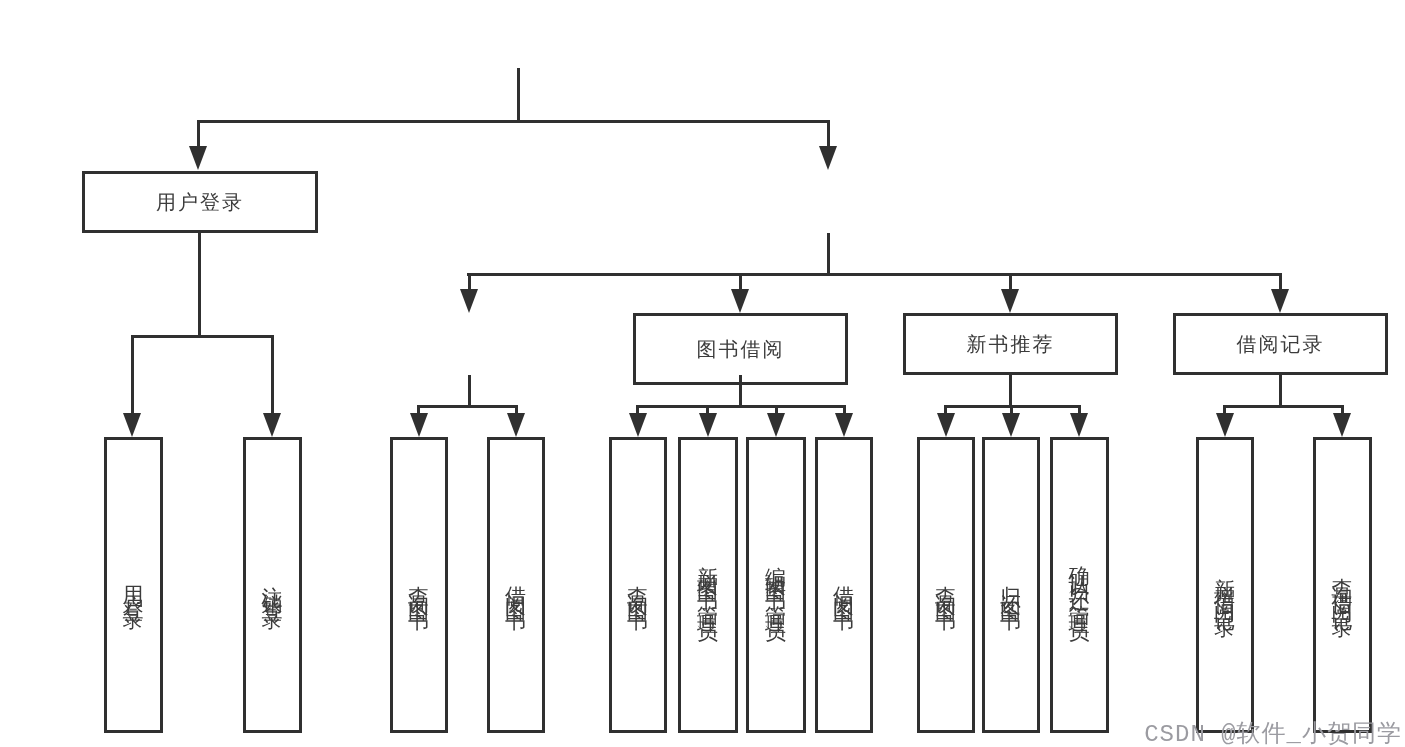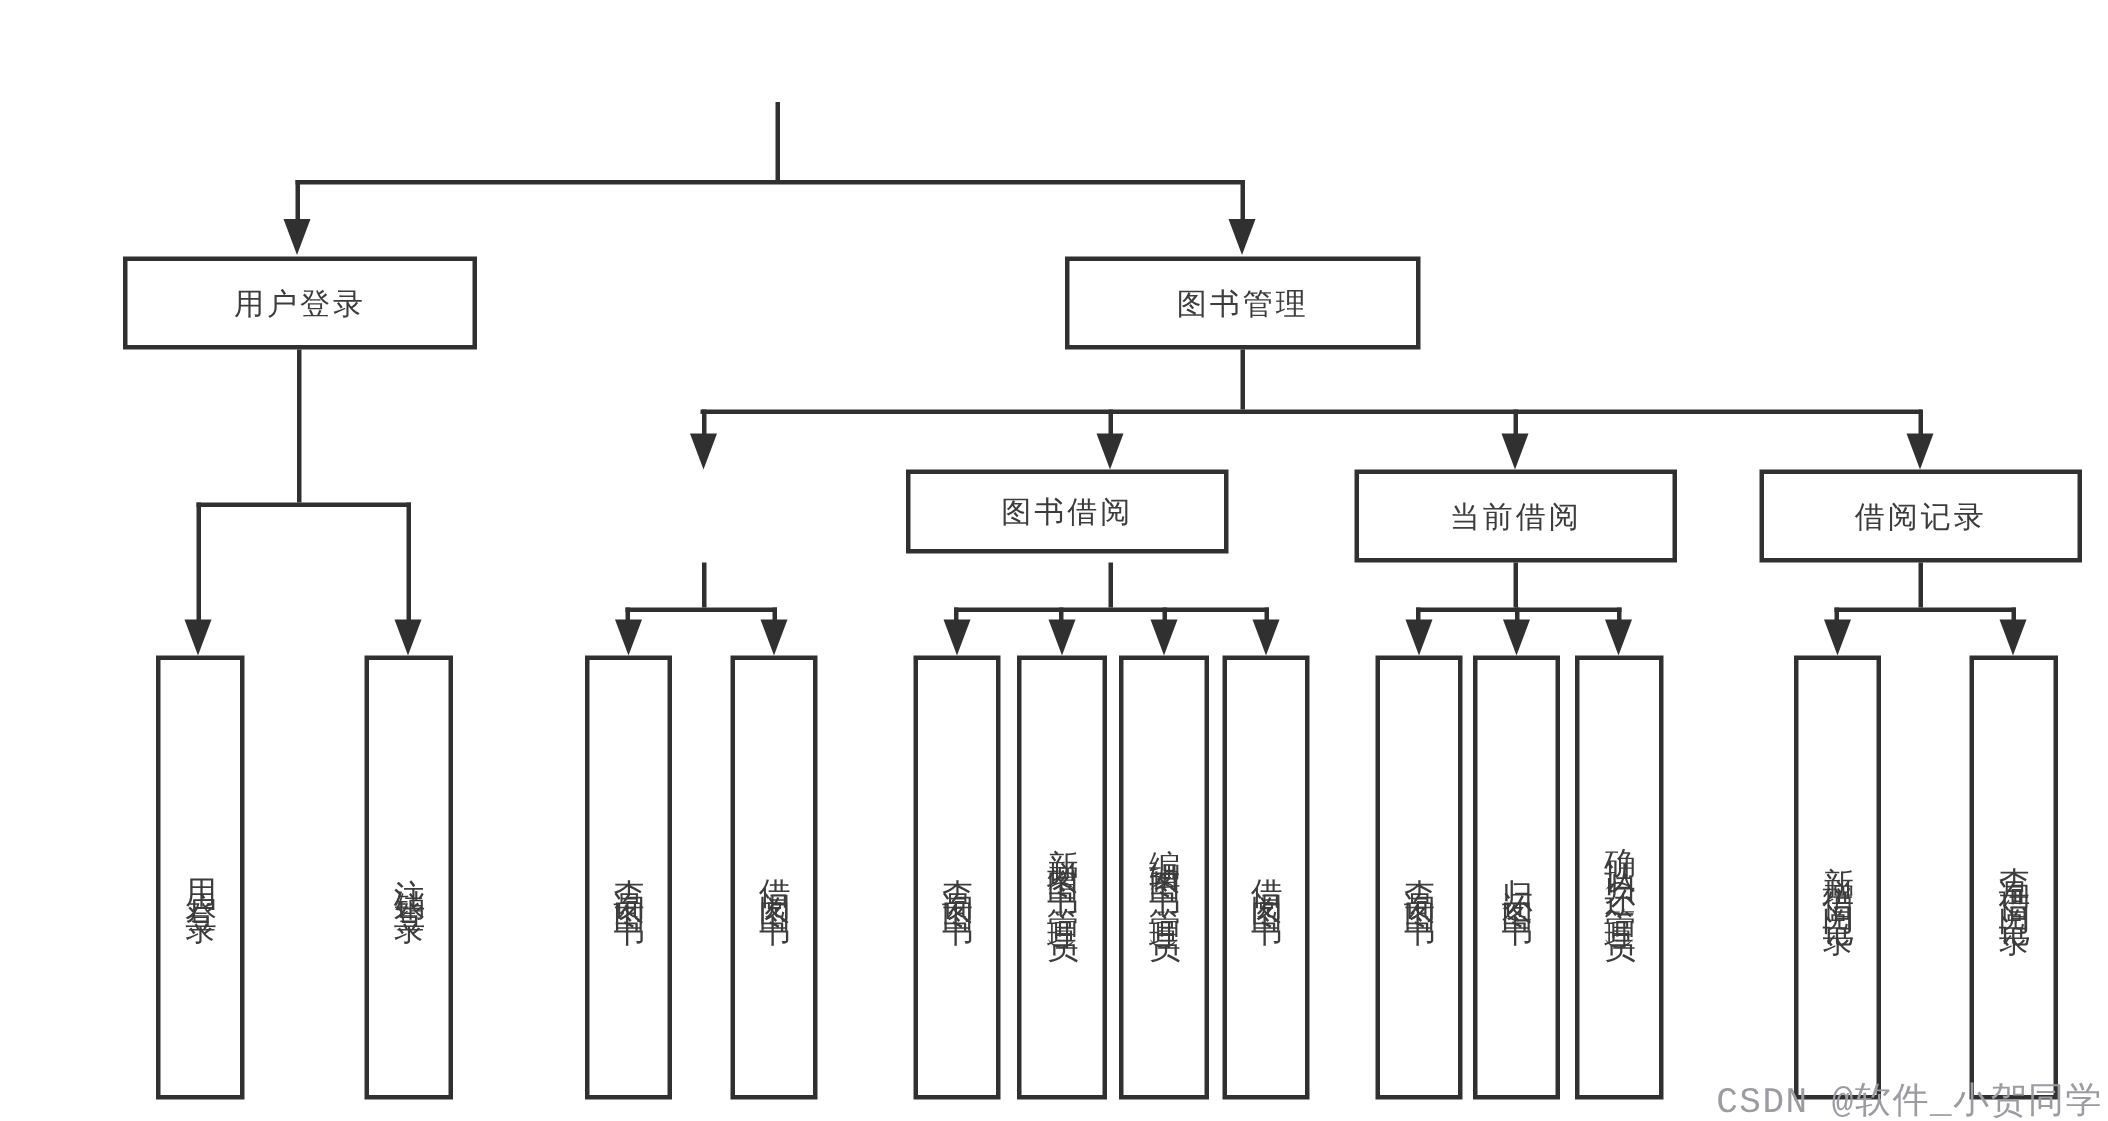--- a/index.html
+++ b/index.html
@@ -56,29 +56,26 @@
 </style>
 </head>
 <body>
 
 <div class="stage">
 
 
   <div class="node box-h" style="left:82px;top:171px;width:236px;height:62px">
     <span class="lbl">用户登录</span>
   </div>
-  <div class="node box-h" style="left:710px;top:171px;width:237px;height:62px">
-    <span class="lbl">图书管理</span>
-  </div>
 
-  <div class="node box-h" style="left:604px;top:313px;width:215px;height:56px">
+  <div class="node box-h" style="left:633px;top:313px;width:215px;height:72px">
     <span class="lbl">图书借阅</span>
   </div>
   <div class="node box-h" style="left:903px;top:313px;width:215px;height:62px">
-    <span class="lbl">当前借阅</span>
+    <span class="lbl">新书推荐</span>
   </div>
   <div class="node box-h" style="left:1173px;top:313px;width:215px;height:62px">
     <span class="lbl">借阅记录</span>
   </div>
 
   <div class="node box-v" style="left:104px;top:437px;width:59px;height:296px">
     <span class="lbl">用户登录</span>
   </div>
   <div class="node box-v" style="left:243px;top:437px;width:59px;height:296px">
     <span class="lbl">注销登录</span>

